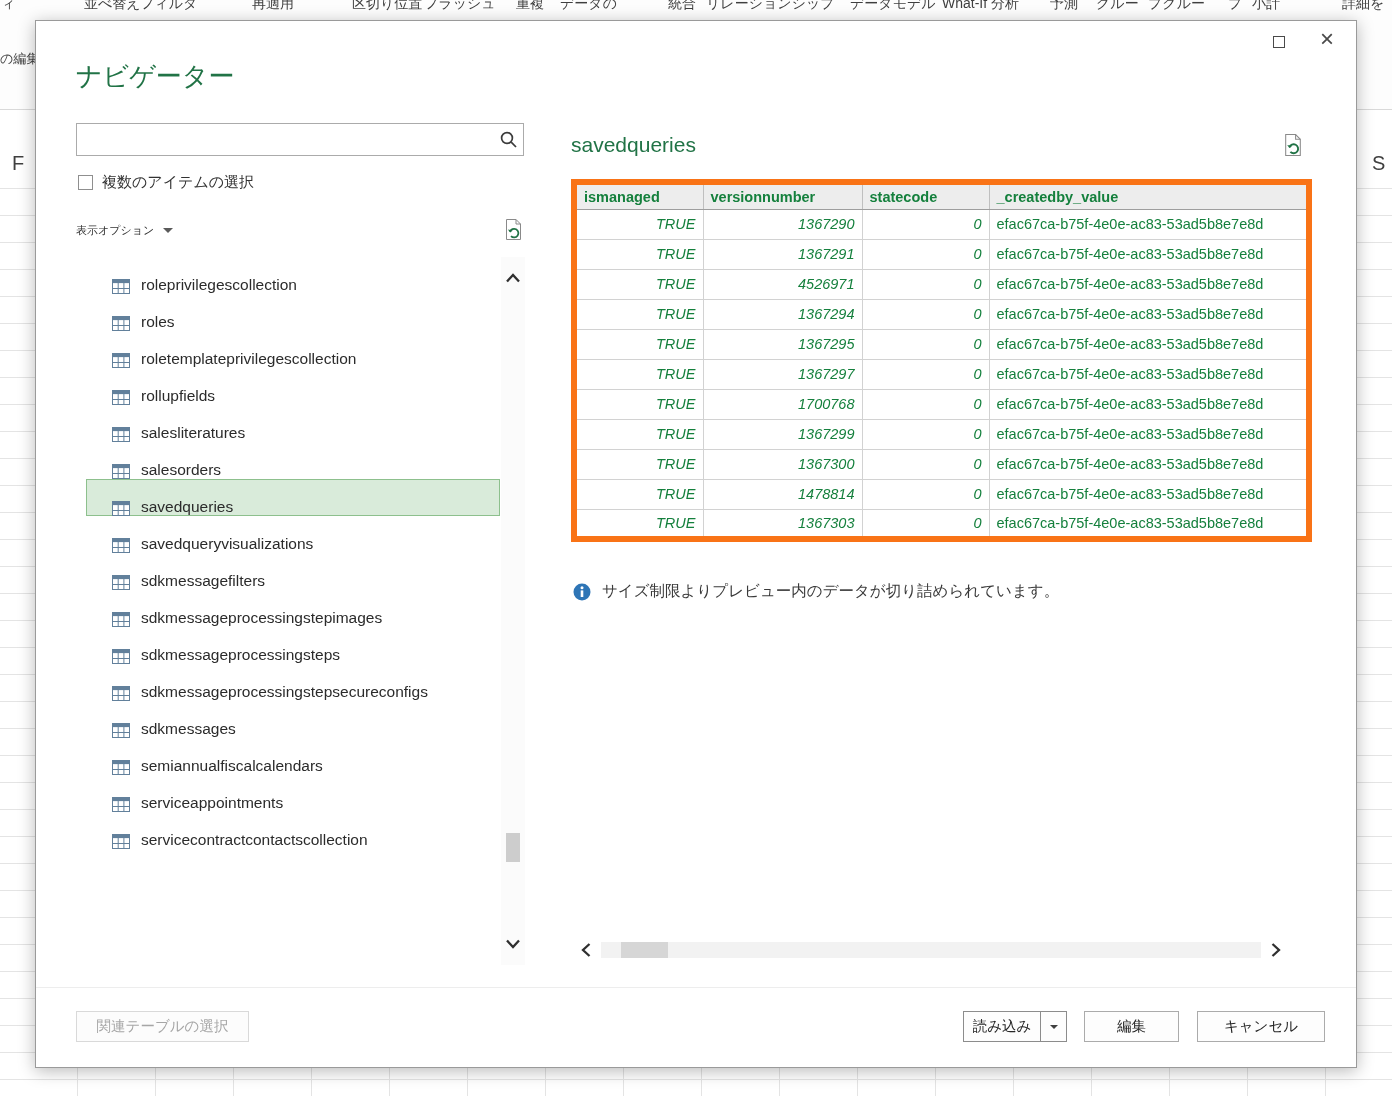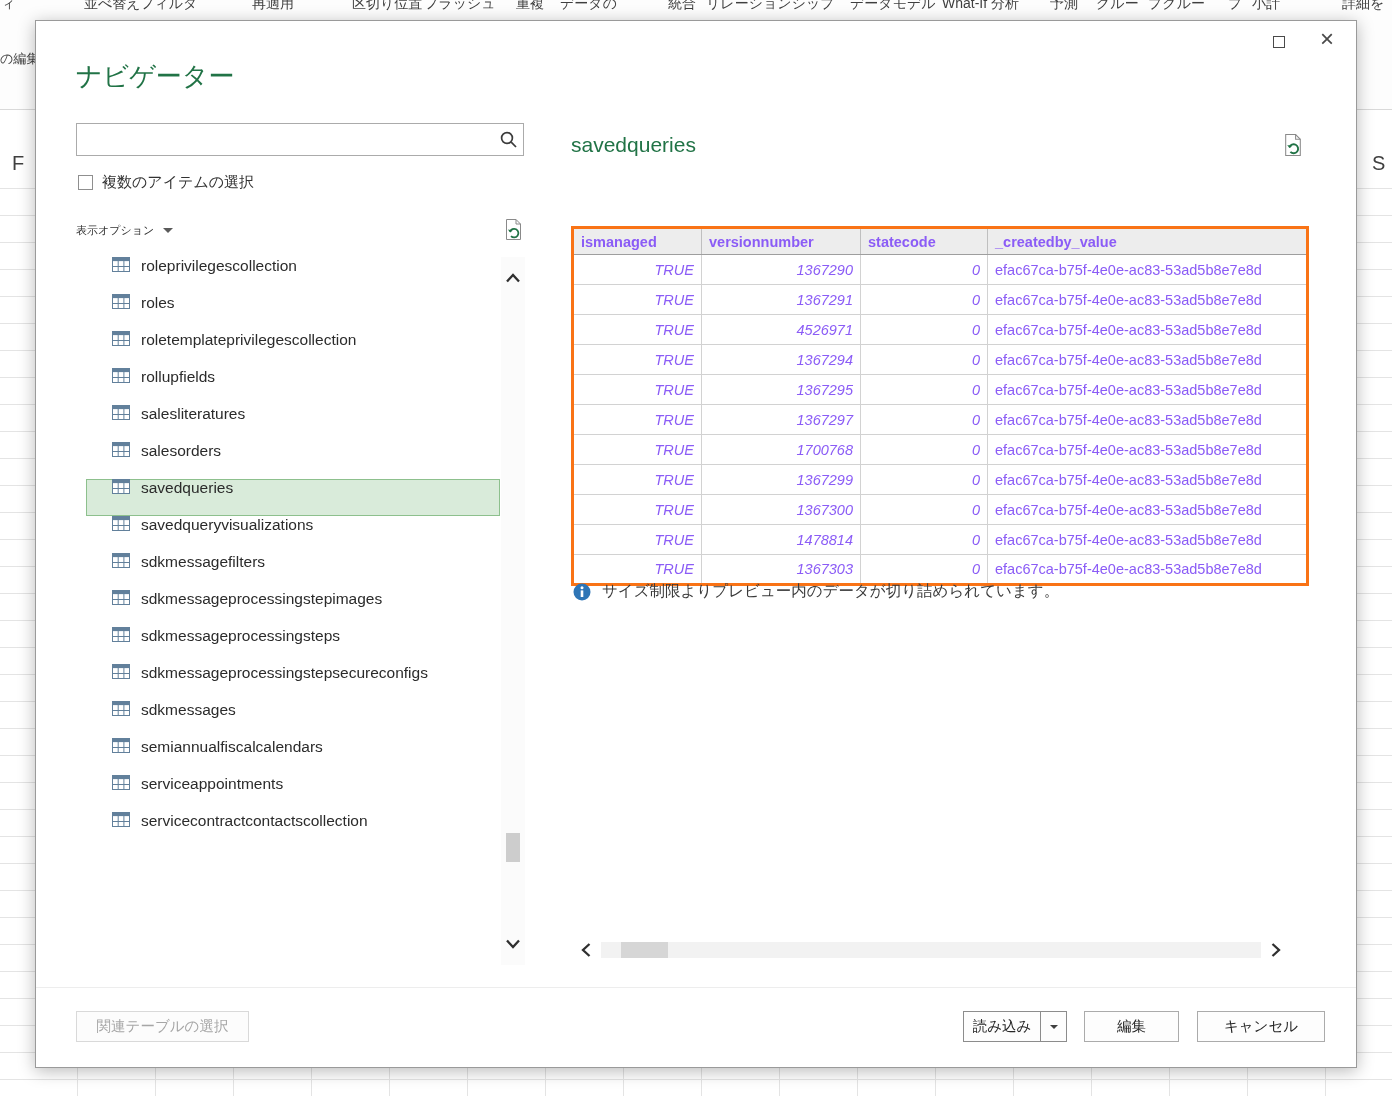--- a/index.html
+++ b/index.html
@@ -36,37 +36,37 @@
   .search-box{position:absolute;left:40px;top:102px;width:448px;height:33px;border:1px solid #ABABAB;display:flex;align-items:center;}
   .search-box input{flex:1;border:none;outline:none;height:100%;padding:0 8px;font-size:15px;font-family:inherit;}
   .search-icon{width:28px;display:flex;align-items:center;justify-content:center;}
   .checkbox-row{position:absolute;left:42px;top:152px;display:flex;align-items:center;gap:9px;font-size:15px;color:#323232;}
   .checkbox{width:15px;height:15px;border:1px solid #8F8F8F;background:#fff;display:inline-block;}
   .options-row{position:absolute;left:40px;top:196px;width:448px;height:26px;display:flex;align-items:center;font-size:11px;color:#323232;}
   .caret-down{width:0;height:0;border-left:5px solid transparent;border-right:5px solid transparent;border-top:5px solid #5A5A5A;margin-left:9px;}
   .options-refresh{margin-left:auto;}
 
   .list{position:absolute;left:50px;top:236px;width:414px;}
-  .list-item{display:flex;align-items:flex-start;height:37px;padding-left:26px;cursor:pointer;}
+  .list-item{display:flex;align-items:flex-end;height:37px;padding-left:26px;cursor:pointer;}
   .list-item.selected{background:var(--sel-bg);box-shadow:inset 0 0 0 1px var(--sel-border);}
   .list-label{margin-left:11px;font-size:15.5px;color:#2B2B2B;}
 
   .vscroll{position:absolute;left:465px;top:236px;width:24px;height:708px;background:#FBFBFB;}
   .vscroll .arrow{position:absolute;left:0;width:24px;height:30px;display:flex;align-items:center;justify-content:center;cursor:pointer;}
   .vscroll .arrow.up{top:6px;}
   .vscroll .arrow.down{bottom:6px;}
   .vthumb{position:absolute;left:5px;top:576px;width:14px;height:29px;background:#CDCDCD;cursor:pointer;}
 
   
   .preview-title{position:absolute;left:535px;top:112px;font-size:21px;font-weight:300;color:var(--green);}
   .preview-refresh{position:absolute;left:1246px;top:112px;}
   .refresh-icon{display:inline-block;cursor:pointer;}
 
   .preview-table{position:absolute;left:535px;top:158px;width:735px;border-collapse:collapse;table-layout:fixed;
-    font-size:14.5px;color:#8b5cf6;border:3px solid #f97316;margin-top:47px;}
+    font-size:14.5px;color:#15803d;border:6px solid #f97316;}
   .preview-table th{height:27px;background:#EDEDED;border:1px solid #BFBFBF;border-bottom:1px solid #9E9E9E;
     font-weight:bold;text-align:left;padding:0 7px;overflow:hidden;white-space:nowrap;}
   .preview-table td{height:30px;border:1px solid #D2D2D2;padding:0 7px;overflow:hidden;white-space:nowrap;}
   .preview-table td.num{text-align:right;font-style:italic;}
   .preview-table td.txt{text-align:left;}
 
   .info-row{position:absolute;left:537px;top:560px;display:flex;align-items:center;gap:11px;font-size:15.5px;color:#3A3A3A;}
 
   .hscroll{position:absolute;left:535px;top:918px;width:720px;height:22px;display:flex;align-items:center;}
   .hscroll .arrow{width:30px;height:22px;display:flex;align-items:center;justify-content:center;cursor:pointer;}

